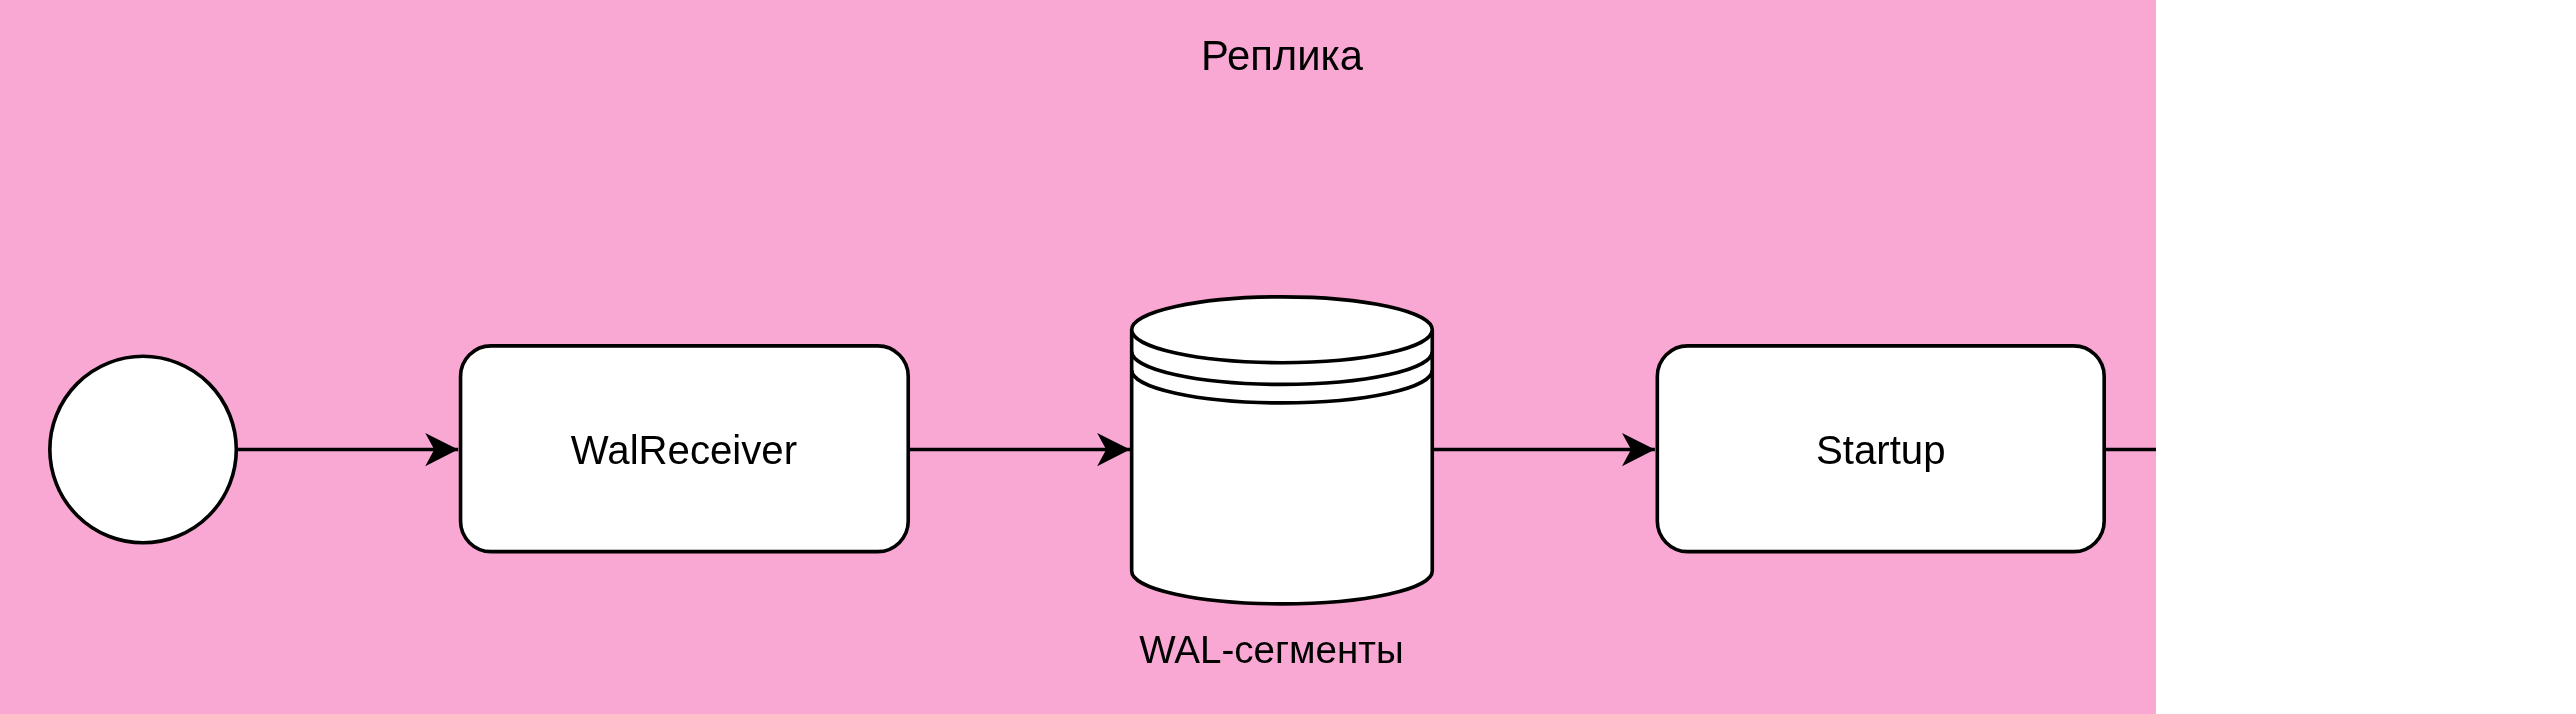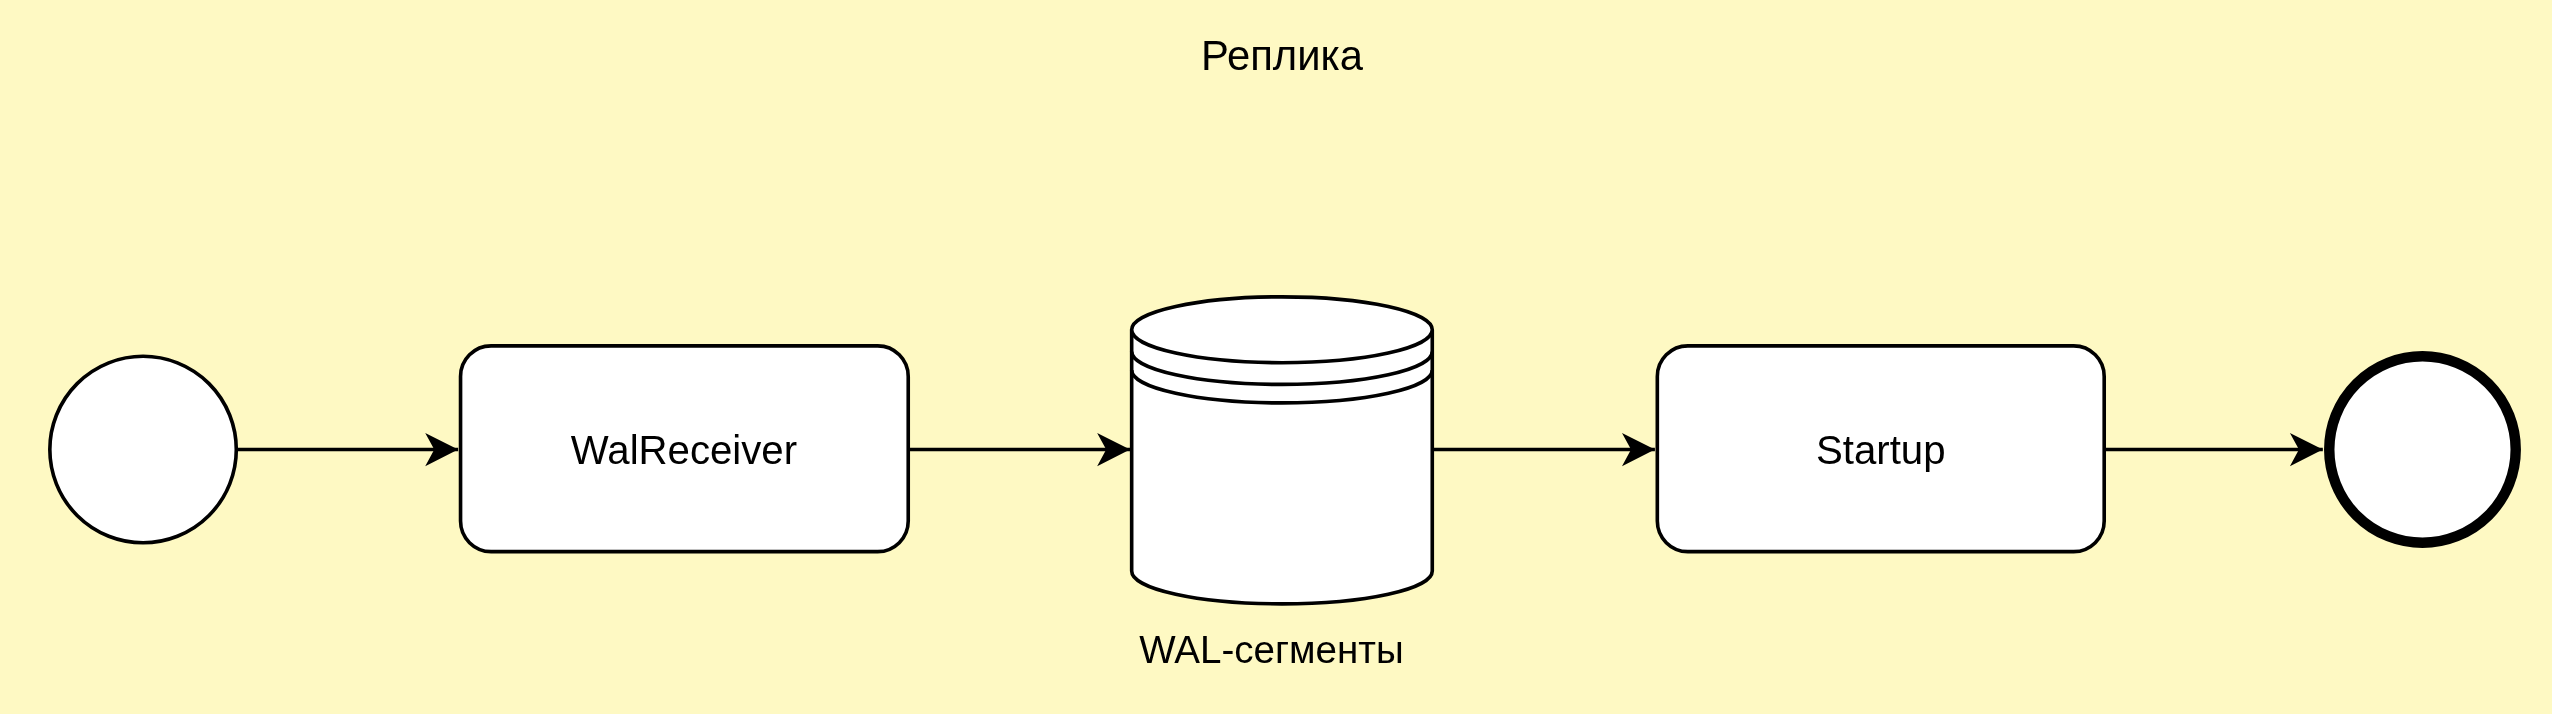--- a/index.html
+++ b/index.html
@@ -2,23 +2,23 @@
 <html style="font-size:13px"><head>
 <meta charset="utf-8">
 <style>
   html, body {
     margin: 0;
     padding: 0;
     background: #ffffff;
   }
   .canvas {
     position: relative;
-    width: 2552px;
+    width: 2156px;
     height: 715px;
-    background: #fef9c3;
+    background: #f9a8d4;
     overflow: hidden;
     font-family: "Liberation Sans", "DejaVu Sans", sans-serif;
   }
   svg {
     display: block;
   }
   svg text {
     font-family: "Liberation Sans", "DejaVu Sans", sans-serif;
     fill: #000000;
   }

